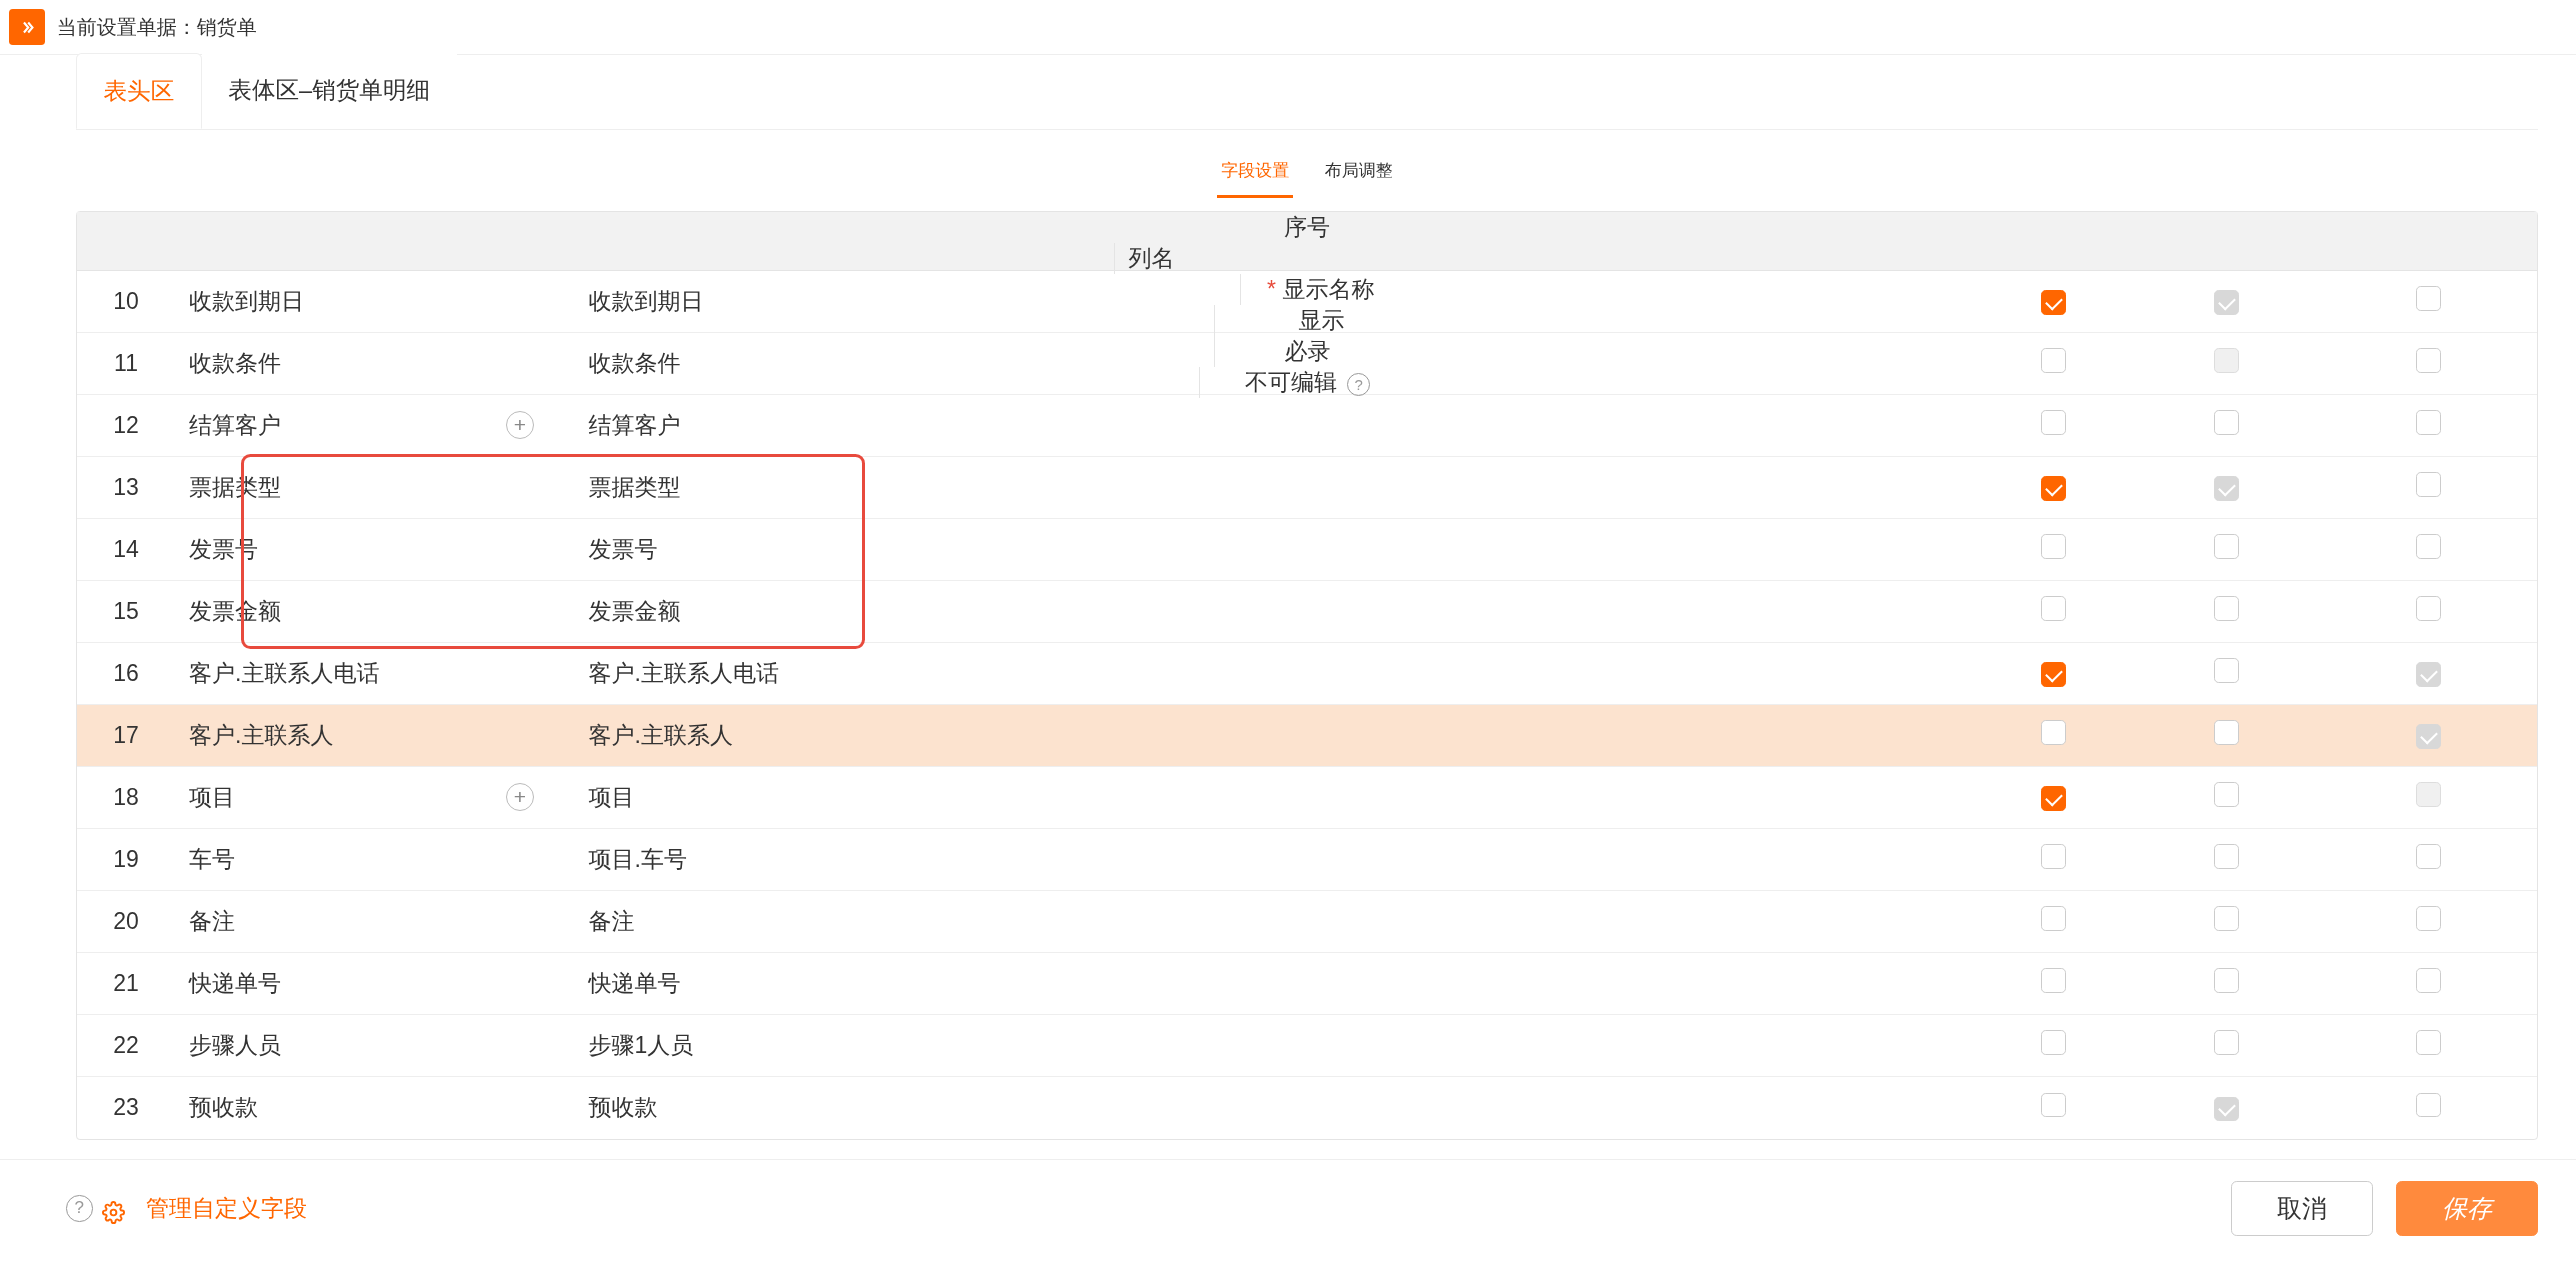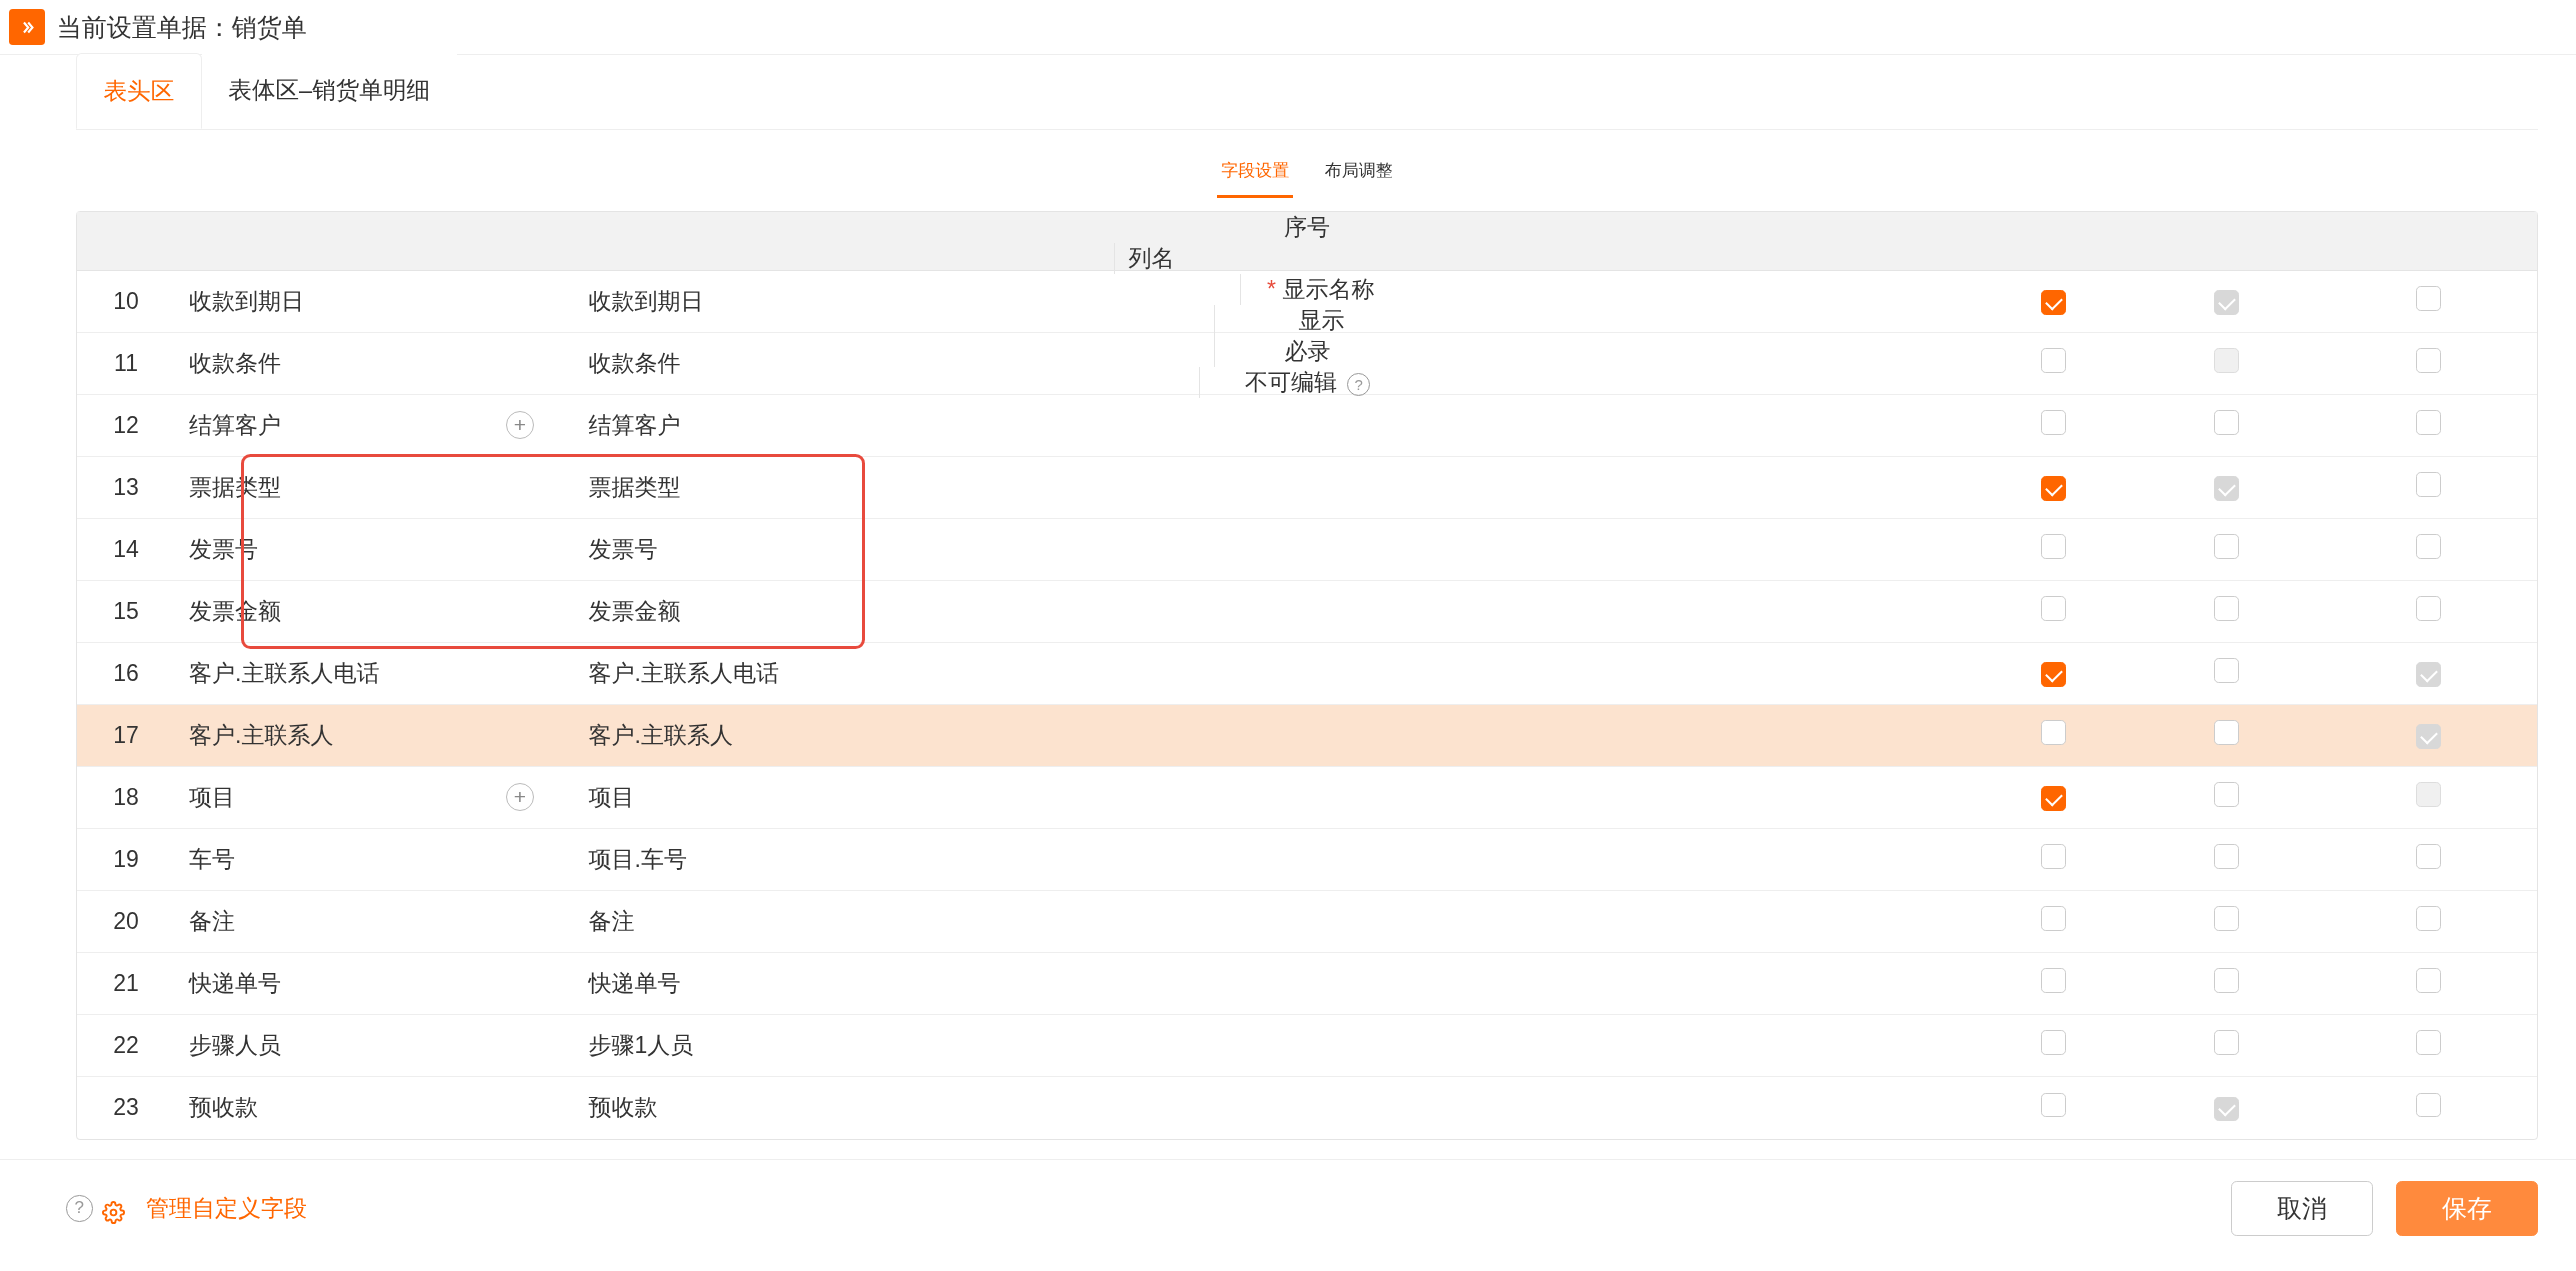--- a/index.html
+++ b/index.html
@@ -30,21 +30,21 @@
   align-items: center;
   justify-content: center;
   color: #fff;
   border-radius: 3.8px;
   margin-left: 9.4px;
   cursor: pointer;
 }
 .collapse-btn svg { width: 17px; height: 17px; }
 .header-title {
   margin-left: 11.3px;
-  font-size: 25px;
+  font-size: 20px;
   color: #333;
 }
 .content {
   padding: 0 38px 19px 76px;
 }
 .tabs-primary {
   display: flex;
   border-bottom: 1.9px solid #eee;
   position: relative;
   top: -1.9px;
@@ -216,20 +216,21 @@
 }
 .btn-cancel {
   background: #fff;
   border: 1.9px solid #ccc;
   color: #333;
 }
 .btn-save {
   background: #ff8a3d;
   border: 1.9px solid #ff8a3d;
   color: #fff;
+  font-style: italic;
 }
 </style>
 </head>
 <body>
 
 <div class="wrap">
 
   <div class="header-bar">
     <div class="collapse-btn">
       <svg viewBox="0 0 24 24" fill="none" stroke="currentColor" stroke-width="3">

